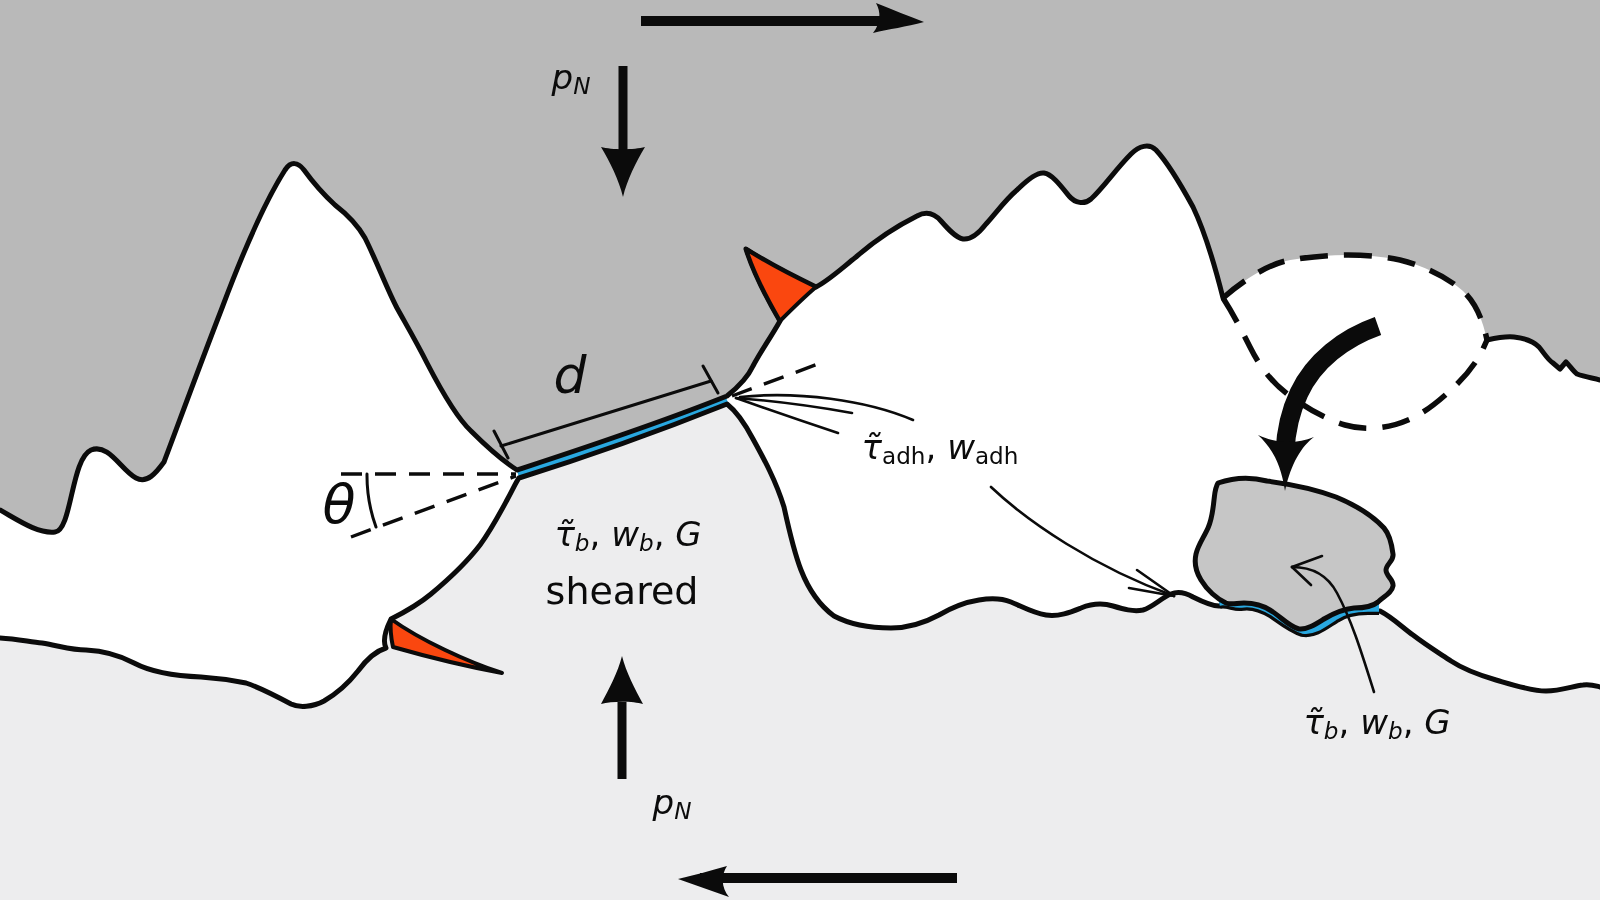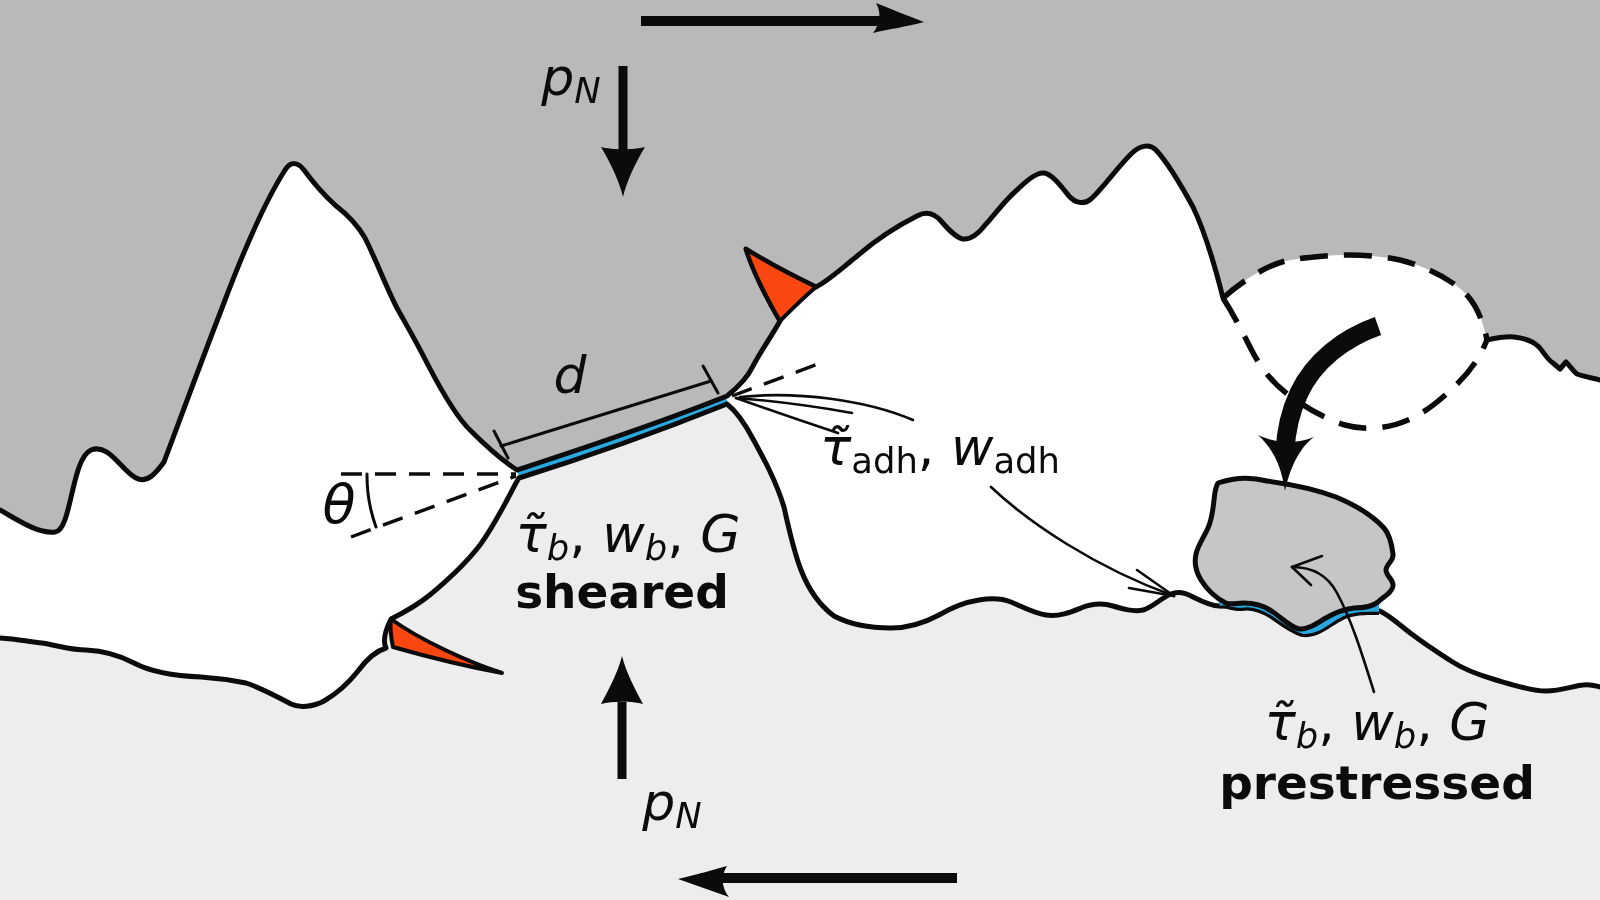--- a/index.html
+++ b/index.html
@@ -20,25 +20,25 @@
   .dim{fill:none;stroke:var(--line);stroke-width:3;stroke-linecap:round;}
   .dash3{fill:none;stroke:var(--line);stroke-width:3.4;stroke-linecap:butt;stroke-dasharray:21 13;}
   .thick-line{fill:none;stroke:var(--line);stroke-width:10;stroke-linecap:butt;}
   .med-line{fill:none;stroke:var(--line);stroke-width:9;stroke-linecap:butt;}
   .solid{fill:var(--line);stroke:none;}
   .thick-curve{fill:none;stroke:var(--line);stroke-width:19;stroke-linecap:butt;}
 
   .lbl{
     position:absolute;transform:translate(-50%,-50%);
     color:var(--line);white-space:nowrap;line-height:1;
-    font-size:52px;letter-spacing:0px;
+    font-size:34px;letter-spacing:0px;
   }
   .lbl i{font-style:italic;}
   .lbl sub{font-size:0.68em;vertical-align:baseline;position:relative;top:0.22em;line-height:0;}
-  .word{font-size:47px;font-style:normal;font-weight:bold;}
+  .word{font-size:38px;font-style:normal;}
 </style>
 </head>
 <body>
 
 <div id="canvas">
 
   <svg width="1600" height="900" viewBox="0 0 1600 900">
 
     <path class="fill-top" d="
       M0,510
@@ -214,17 +214,14 @@
     <span>sheared</span>
   </div>
 
   <div class="lbl" style="left:940px;top:447px;">
     <i>τ̃</i><sub>adh</sub><span>, </span><i>w</i><sub>adh</sub>
   </div>
 
   <div class="lbl" style="left:1377px;top:722px;">
     <i>τ̃</i><sub><i>b</i></sub><span>, </span><i>w</i><sub><i>b</i></sub><span>, </span><i>G</i>
   </div>
-  <div class="lbl word" style="left:1377px;top:782px;">
-    <span>prestressed</span>
-  </div>
 
 </div>
 
 </body></html>

